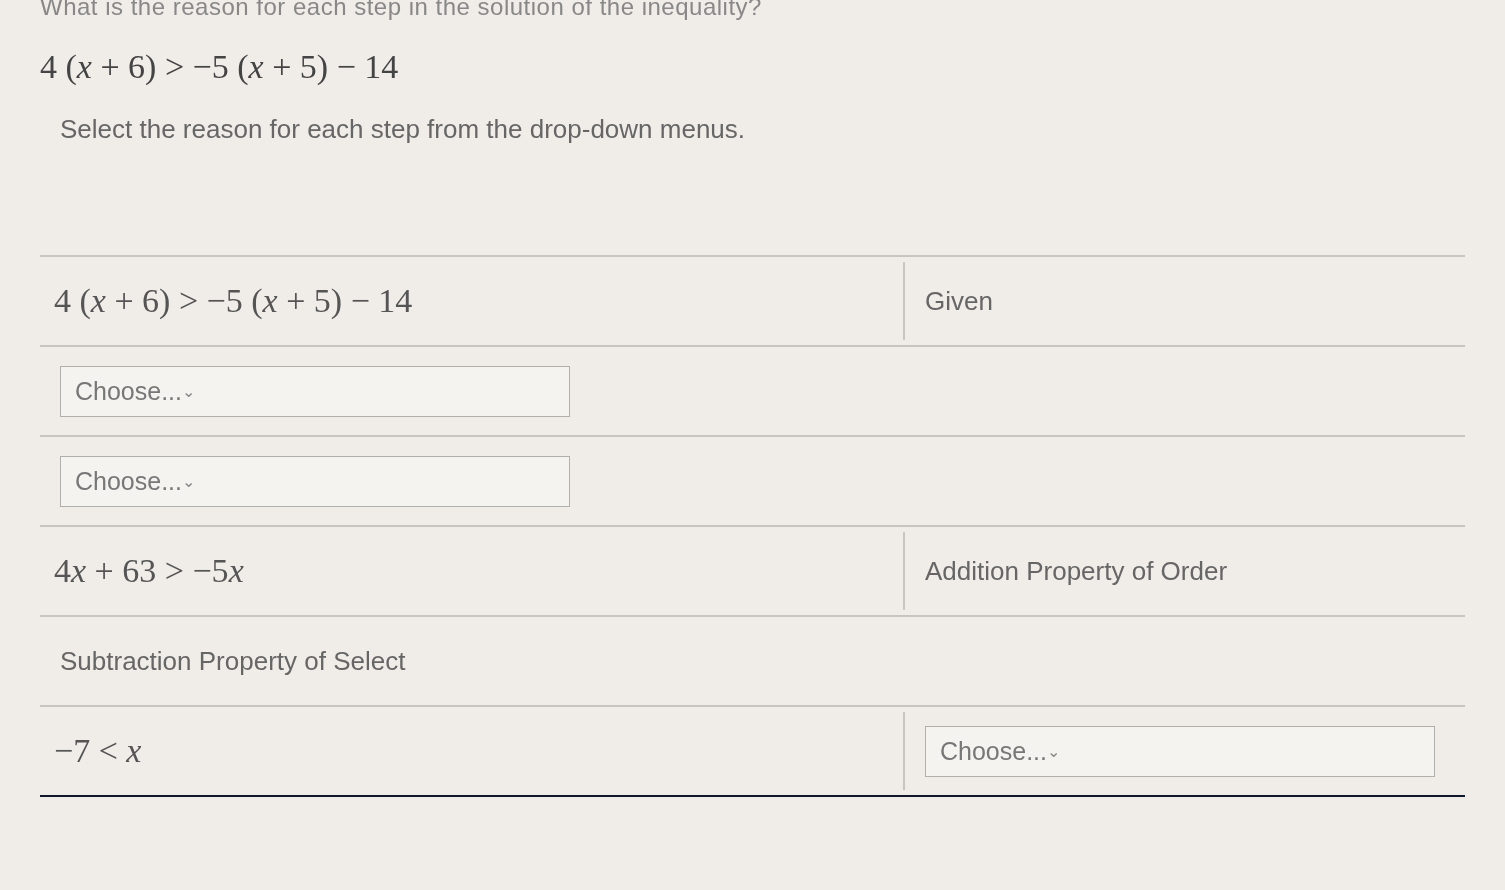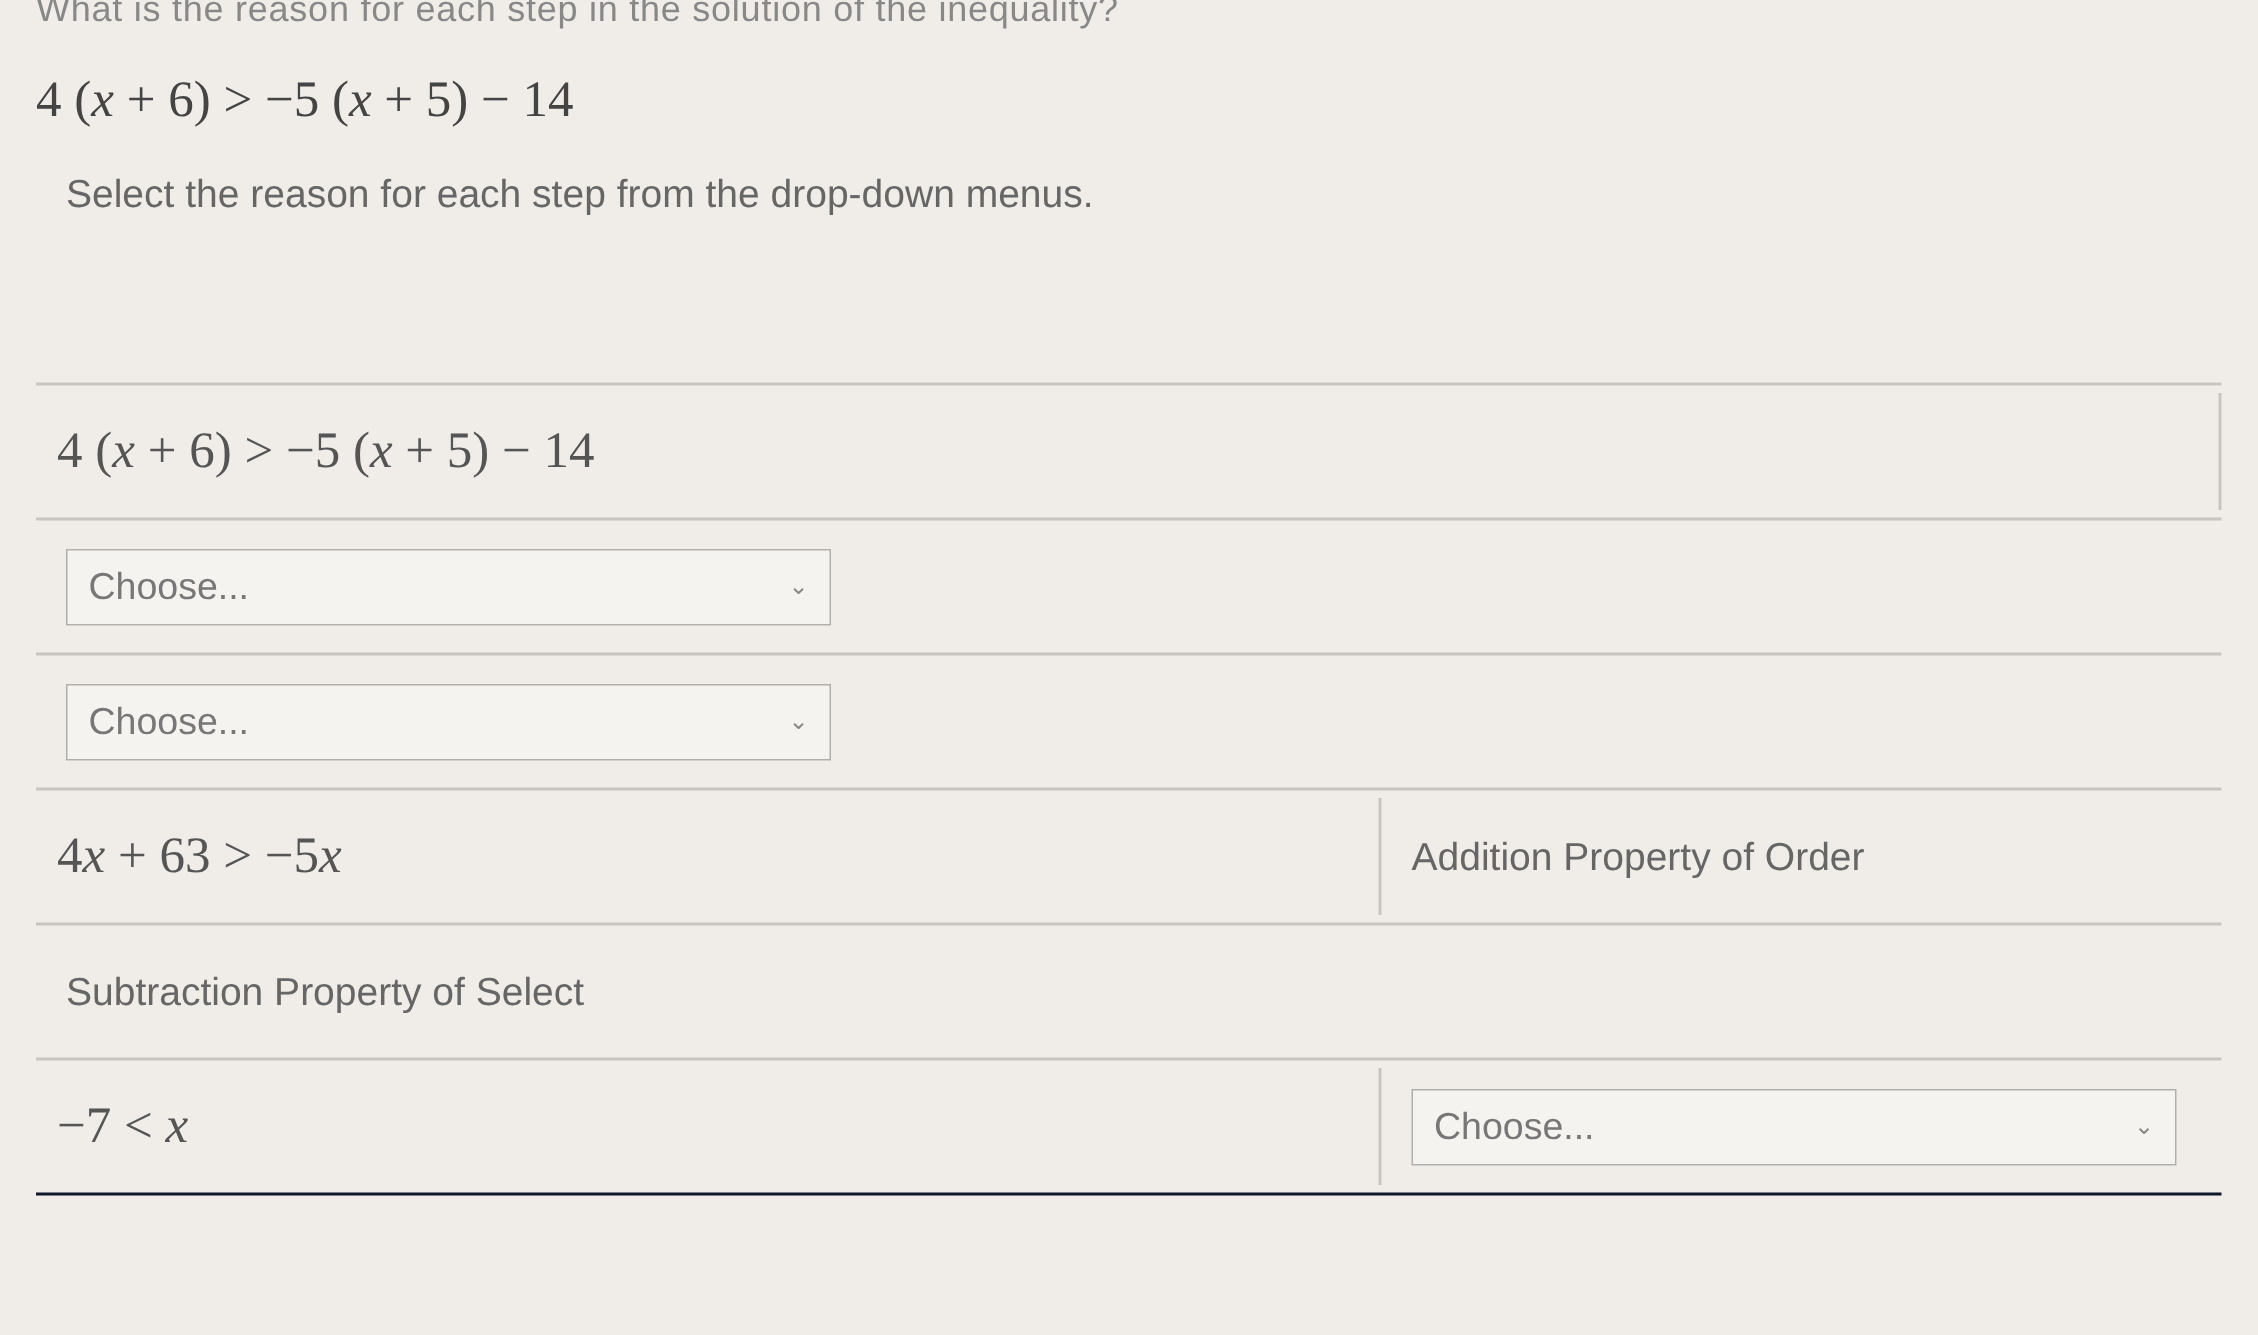--- a/index.html
+++ b/index.html
@@ -5,21 +5,21 @@
   * { box-sizing: border-box; margin: 0; padding: 0; }
   body {
     font-family: Arial, Helvetica, sans-serif;
     background: #f0ede8;
     width: 1505px;
     height: 890px;
     overflow: hidden;
     color: #555;
   }
   .page {
-    padding: 0 24px;
+    padding: 0 40px;
   }
   .top-cut {
     font-size: 24px;
     color: #888;
     padding: 4px 0 8px 0;
     letter-spacing: 0.5px;
     overflow: hidden;
     white-space: nowrap;
     height: 20px;
     line-height: 6px;
@@ -58,21 +58,20 @@
   }
   .cell-right {
     width: 560px;
     padding: 18px 20px;
     font-size: 26px;
     color: #666;
   }
   .dropdown {
     display: flex;
     align-items: center;
-    justify-content: space-between;
     border: 1px solid #b0afab;
     background: #f5f3ef;
     padding: 10px 14px;
     width: 510px;
     font-size: 25px;
     color: #777;
   }
   .chevron {
     font-size: 16px;
     color: #888;
@@ -91,20 +90,21 @@
   </div>
 
   <div class="instruction">Select the reason for each step from the drop-down menus.</div>
 
   <div class="table">
 
     <div class="row">
       <div class="cell-left">
         4 (<span class="math-i">x</span> + 6) &gt; −5 (<span class="math-i">x</span> + 5) − 14
       </div>
+      <div class="cell-right">Given</div>
     </div>
 
     <div class="row">
       <div class="cell-right">
         <div class="dropdown">
           <span>Choose...</span>
           <span class="chevron">⌄</span>
         </div>
       </div>
     </div>

